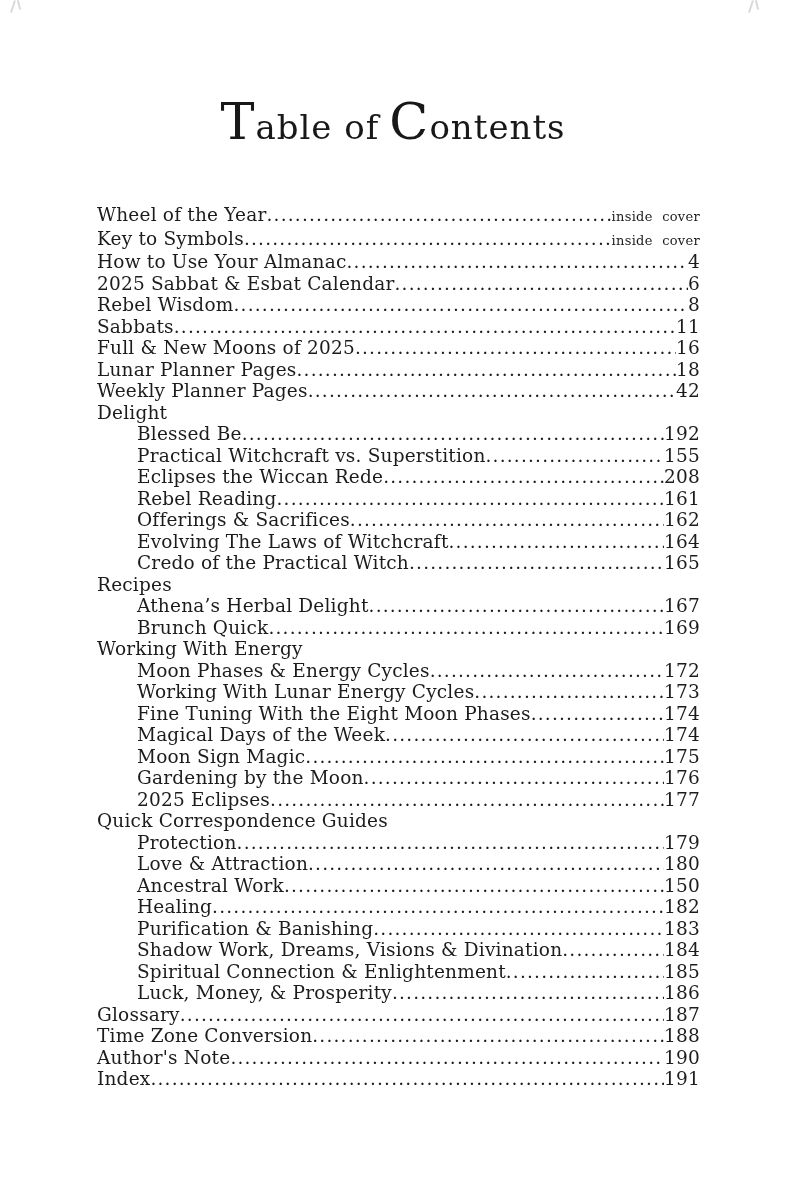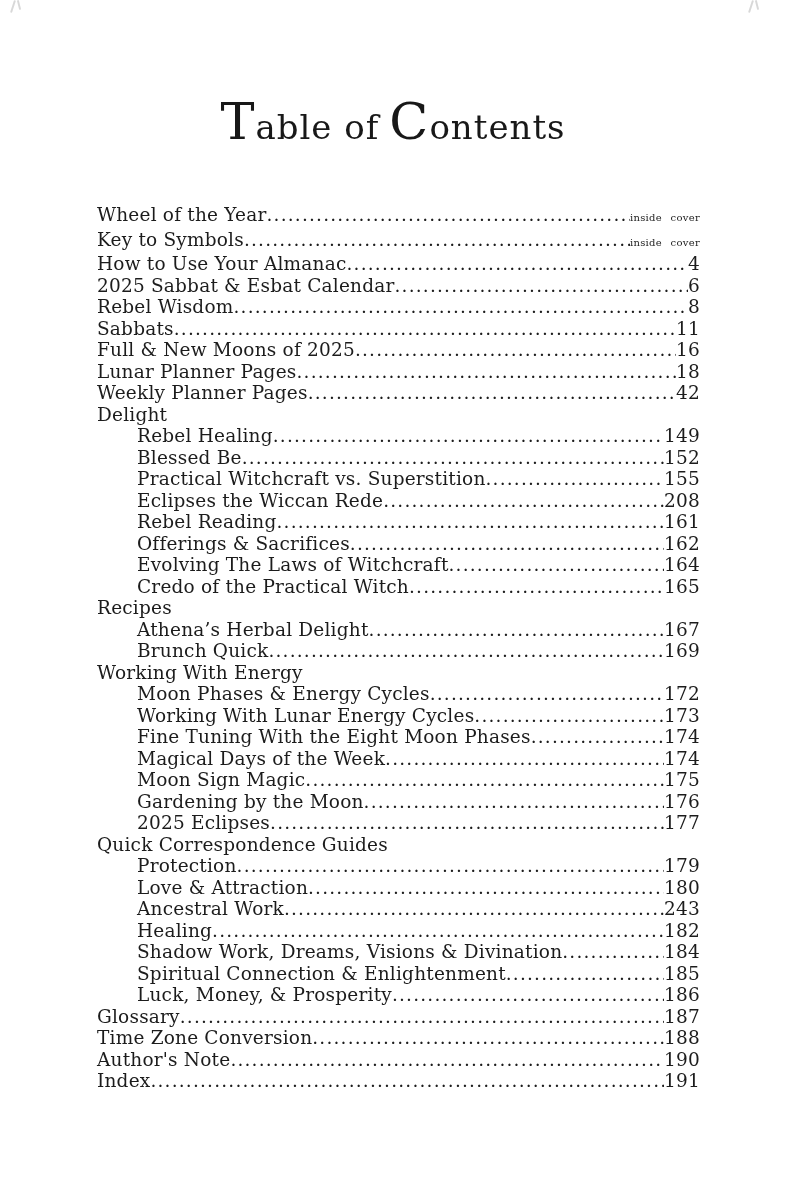--- a/index.html
+++ b/index.html
@@ -47,21 +47,21 @@
   .row .dots {
     flex:1 1 auto; overflow:hidden;
     letter-spacing:1.2px;
     min-width:0;
   }
   .row .dots::after {
     content:"..................................................................................................................................................";
   }
   .row .p { flex:0 0 auto; text-align:right; }
   .row.in .t { padding-left:40px; }
-  .row.sm .p { font-size:10px; word-spacing:5px; letter-spacing:.3px; }
+  .row.sm .p { font-size:13px; word-spacing:5px; letter-spacing:.3px; }
 </style>
 </head>
 <body>
 
 <div class="page">
 
   <div class="corner corner-left">
       <i></i>
       <i></i>
     </div>
@@ -117,28 +117,23 @@
       </div>
     <div class="row">
         <span class="t">Weekly Planner Pages</span>
         <span class="dots"></span>
         <span class="p">42</span>
       </div>
     <div class="row hd">
         <span class="t">Delight</span>
       </div>
     <div class="row in">
-        <span class="t">Rebel Healing</span>
-        <span class="dots"></span>
-        <span class="p">149</span>
-      </div>
-    <div class="row in">
         <span class="t">Blessed Be</span>
         <span class="dots"></span>
-        <span class="p">152</span>
+        <span class="p">192</span>
       </div>
     <div class="row in">
         <span class="t">Practical Witchcraft vs. Superstition</span>
         <span class="dots"></span>
         <span class="p">155</span>
       </div>
     <div class="row in">
         <span class="t">Eclipses the Wiccan Rede</span>
         <span class="dots"></span>
         <span class="p">208</span>
@@ -223,28 +218,33 @@
         <span class="p">179</span>
       </div>
     <div class="row in">
         <span class="t">Love &amp; Attraction</span>
         <span class="dots"></span>
         <span class="p">180</span>
       </div>
     <div class="row in">
         <span class="t">Ancestral Work</span>
         <span class="dots"></span>
-        <span class="p">243</span>
+        <span class="p">150</span>
       </div>
     <div class="row in">
         <span class="t">Healing</span>
         <span class="dots"></span>
         <span class="p">182</span>
       </div>
     <div class="row in">
+        <span class="t">Purification &amp; Banishing</span>
+        <span class="dots"></span>
+        <span class="p">183</span>
+      </div>
+    <div class="row in">
         <span class="t">Shadow Work, Dreams, Visions &amp; Divination</span>
         <span class="dots"></span>
         <span class="p">184</span>
       </div>
     <div class="row in">
         <span class="t">Spiritual Connection &amp; Enlightenment</span>
         <span class="dots"></span>
         <span class="p">185</span>
       </div>
     <div class="row in">

